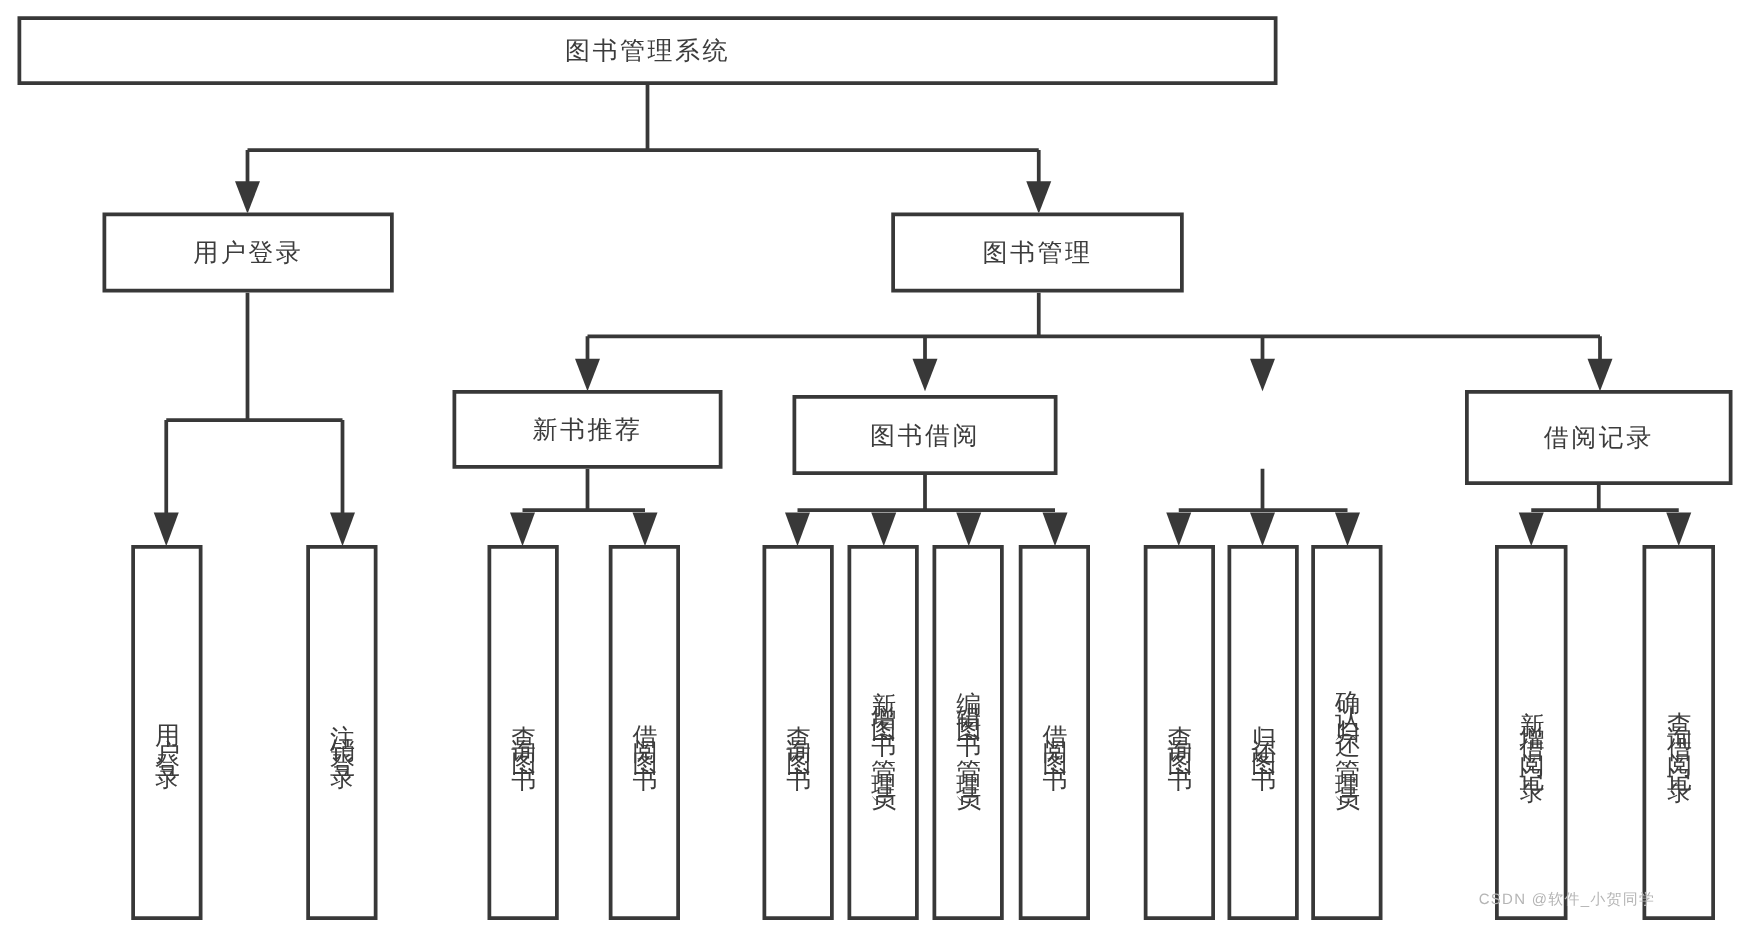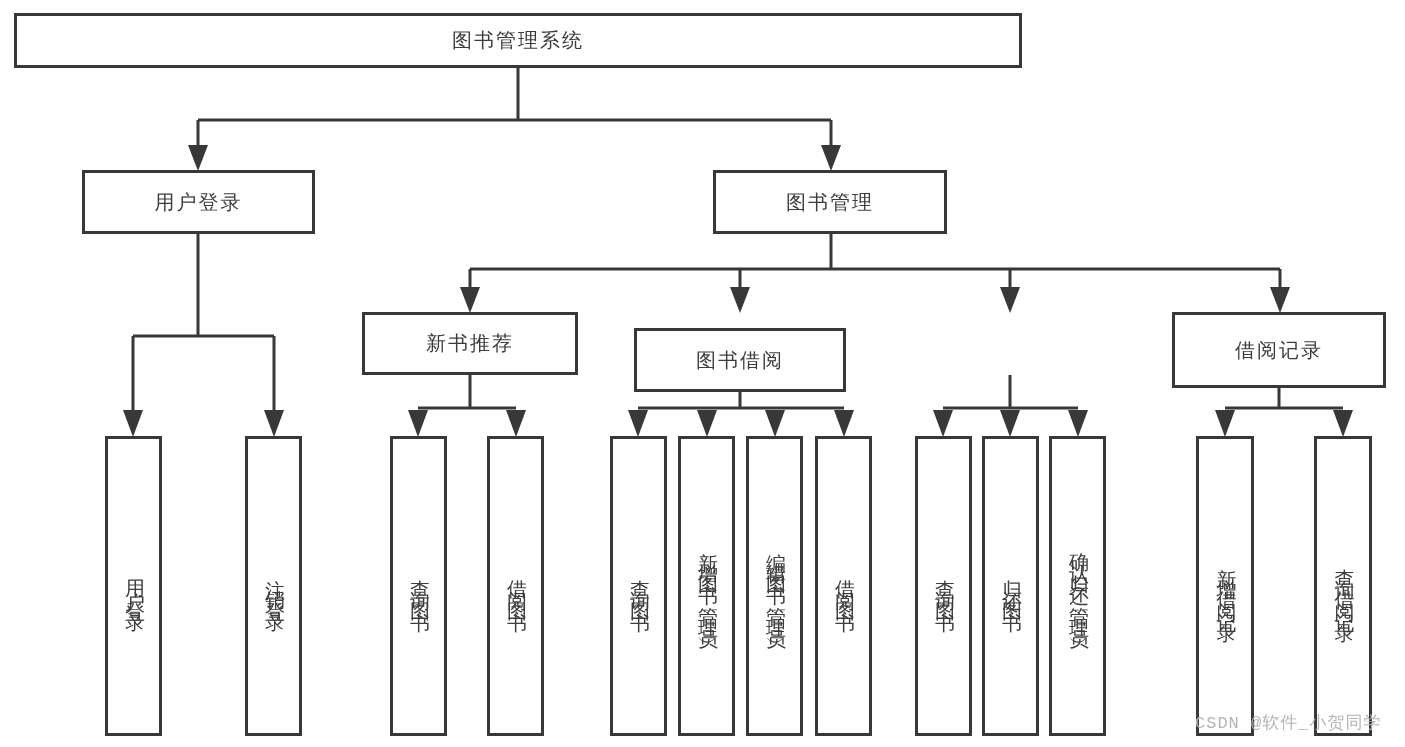--- a/index.html
+++ b/index.html
@@ -1,20 +1,20 @@
 <!DOCTYPE html>
 <html><head>
 <meta charset="utf-8">
 <style>
   html,body{margin:0;padding:0;background:#fff;}
   .canvas{
     position:relative;
     width:1405px;height:747px;
     background:var(--background,#ffffff);
-    font-family:Liberation Mono, monospace;
+    font-family:Liberation Sans, sans-serif;
     color:var(--text,#3c3c3c);
     overflow:hidden;
   }
   .edges{position:absolute;left:0;top:0;width:1405px;height:747px;z-index:1;}
   .edges path{stroke:var(--line,#383838);stroke-width:3;fill:none;}
   .edges polygon{fill:var(--line,#383838);stroke:none;}
   .node{
     position:absolute;
     box-sizing:border-box;
     background:var(--background,#ffffff);
@@ -30,25 +30,24 @@
   .vbox .vlbl{
     writing-mode:vertical-rl;
     text-orientation:mixed;
     font-size:20px;
     line-height:1;
     letter-spacing:11px;
   }
   .watermark{
     position:absolute;
     z-index:5;
-    font-size:17px;
+    font-size:12px;
     letter-spacing:1px;
     color:var(--watermark,#b5b5b5);
     white-space:nowrap;
-    margin-left:12px;
   }
 </style>
 </head>
 <body style="--line: #383838; --text: #3c3c3c; --background: #ffffff; --watermark: #b5b5b5;">
 
 <div class="canvas">
 
   <svg class="edges" viewBox="0 0 1405 747" xmlns="http://www.w3.org/2000/svg">
 
     <path d="M518 68 V120 M198 120 H831 M198 120 V147 M831 120 V147
@@ -86,21 +85,21 @@
   <div class="node hbox" style="left:82px;top:170px;width:233px;height:64px">
     <span class="lbl">用户登录</span>
   </div>
   <div class="node hbox" style="left:362px;top:312px;width:216px;height:63px">
     <span class="lbl">新书推荐</span>
   </div>
 
   <div class="node hbox" style="left:713px;top:170px;width:234px;height:64px">
     <span class="lbl">图书管理</span>
   </div>
-  <div class="node hbox" style="left:634px;top:328px;width:212px;height:64px">
+  <div class="node hbox" style="left:634px;top:316px;width:212px;height:64px">
     <span class="lbl">图书借阅</span>
   </div>
   <div class="node hbox" style="left:1172px;top:312px;width:214px;height:76px">
     <span class="lbl">借阅记录</span>
   </div>
 
   <div class="node vbox" style="left:105px;top:436px;width:57px;height:300px">
     <span class="vlbl">用户登录</span>
   </div>
   <div class="node vbox" style="left:245px;top:436px;width:57px;height:300px">

